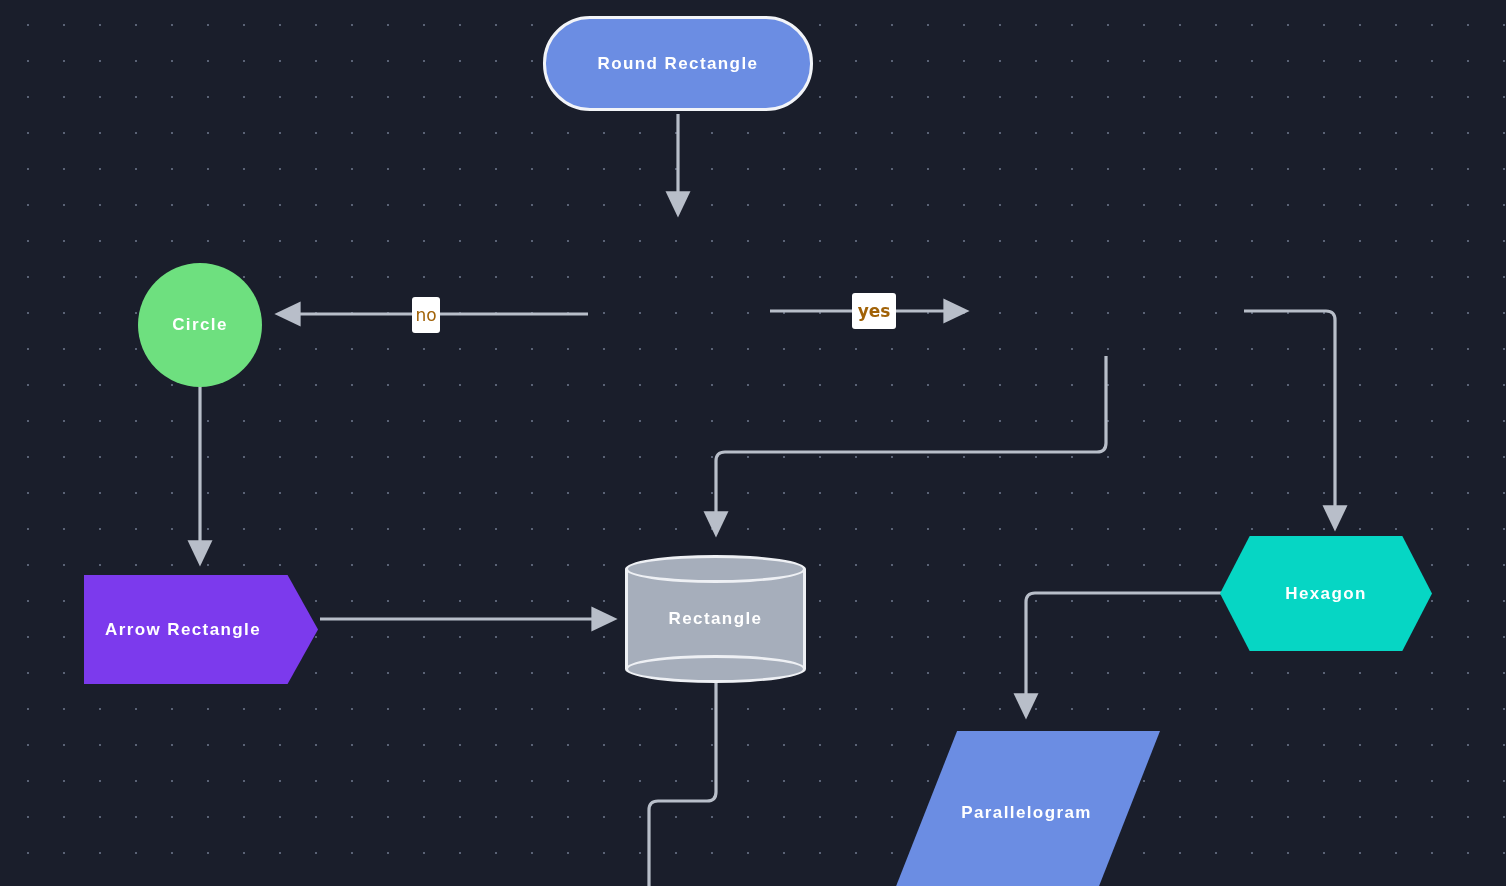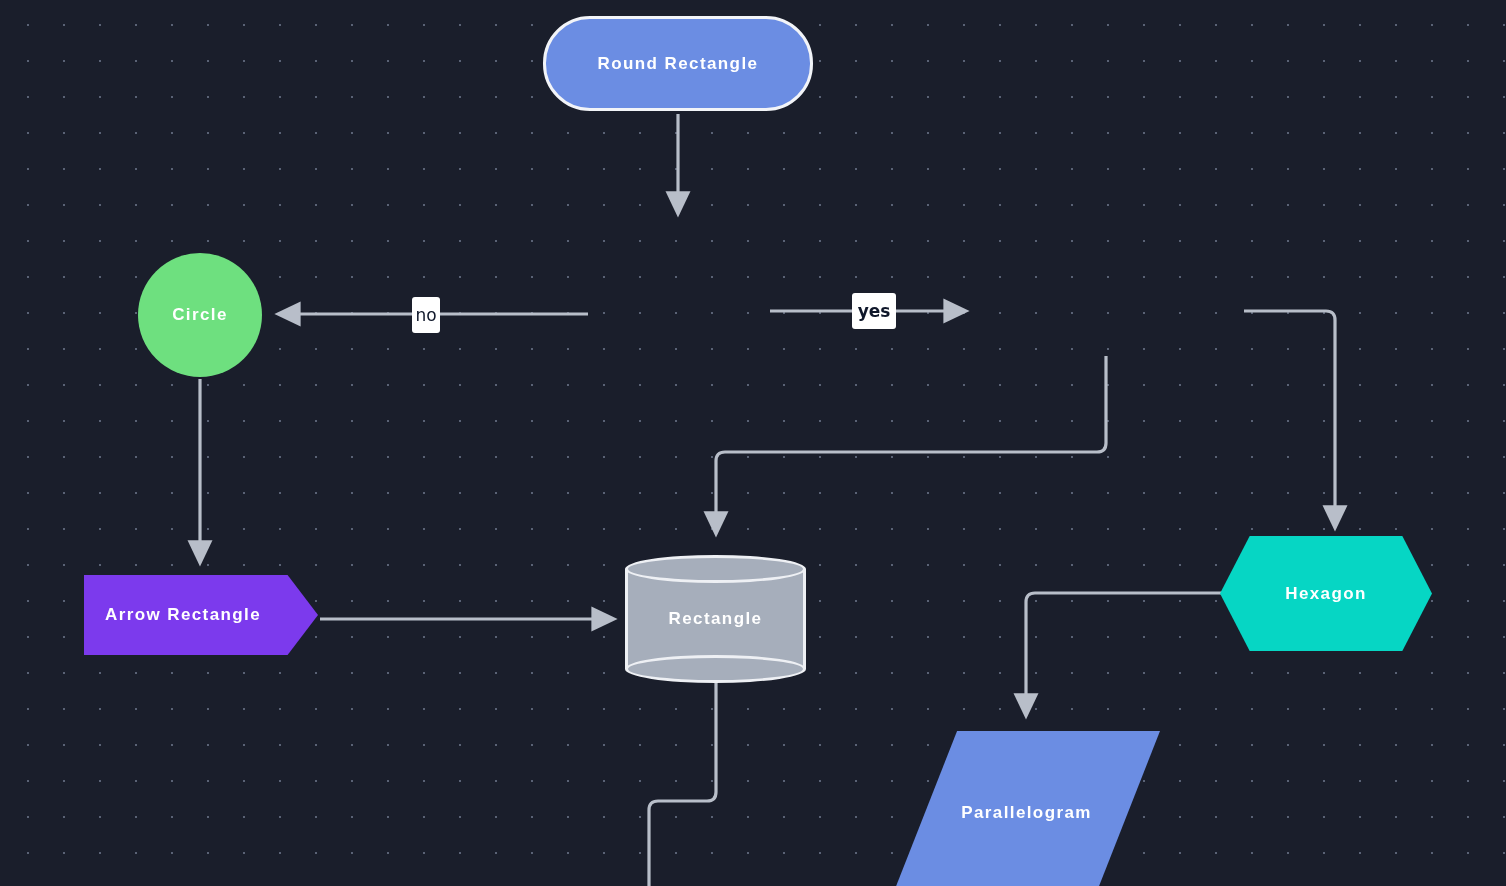--- a/index.html
+++ b/index.html
@@ -51,36 +51,36 @@
 
   
   #node-diamond {
     left: 588px; top: 224px; width: 180px; height: 180px;
     background: #f97316;
     clip-path: polygon(50% 0%, 100% 50%, 50% 100%, 0% 50%);
   }
 
   
   #node-circle {
-    left: 138px; top: 253px; width: 124px; height: 124px;
+    left: 138px; top: 263px; width: 124px; height: 124px;
     background: #6ee07f;
     border-radius: 50%;
     text-align: right;
   }
 
   
   #node-ellipse {
     left: 972px; top: 267px; width: 268px; height: 88px;
     background: #f5056b;
     border-radius: 50%;
   }
 
   
   #node-arrow-rectangle {
-    left: 84px; top: 575px; width: 234px; height: 80px;
+    left: 84px; top: 575px; width: 234px; height: 109px;
     background: #7c3aed;
     clip-path: polygon(0 0, 87% 0, 100% 50%, 87% 100%, 0 100%);
     justify-content: flex-start;
     padding-left: 21px;
   }
 
   
   #node-database {
     left: 625px; top: 555px; width: 181px; height: 128px;
   }
@@ -130,21 +130,21 @@
   #node-parallelogram {
     left: 893px; top: 731px; width: 267px; height: 163px;
     background: #6b8de3;
     clip-path: polygon(24% 0, 100% 0, 76% 100%, 0 100%);
   }
 
   
   .edge-label {
     position: absolute;
     background: #ffffff;
-    color: #0f172a;
+    color: #a16207;
     font-family: "DejaVu Sans", "Liberation Sans", sans-serif;
     font-weight: normal;
     font-size: 17px;
     display: flex;
     align-items: center;
     justify-content: center;
     border-radius: 3px;
     box-sizing: border-box;
   }
   #edge-label-no  { left: 412px; top: 297px; width: 28px; height: 36px; }

